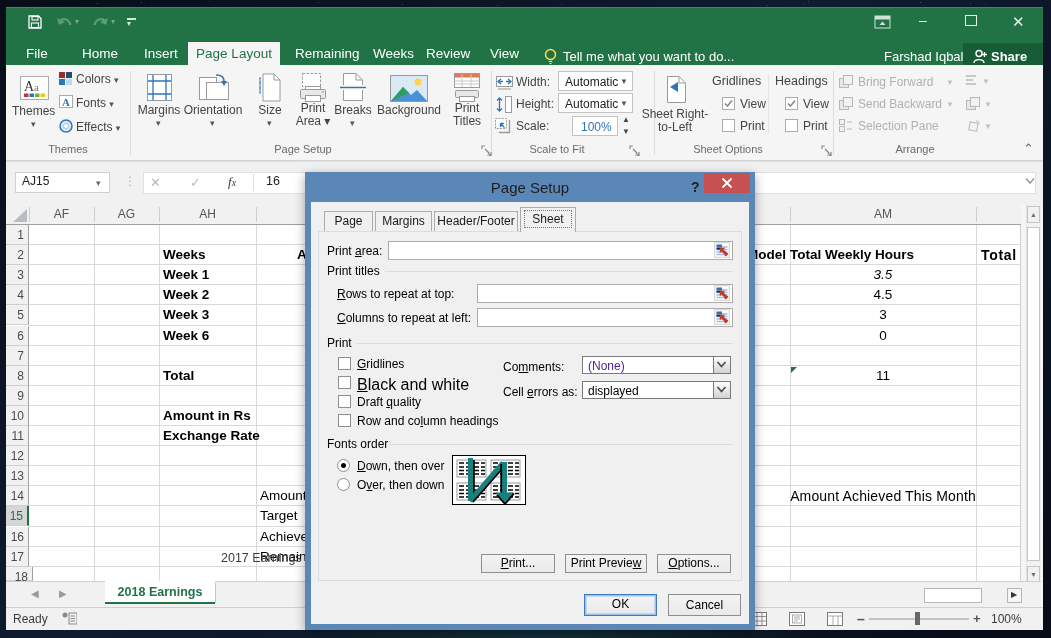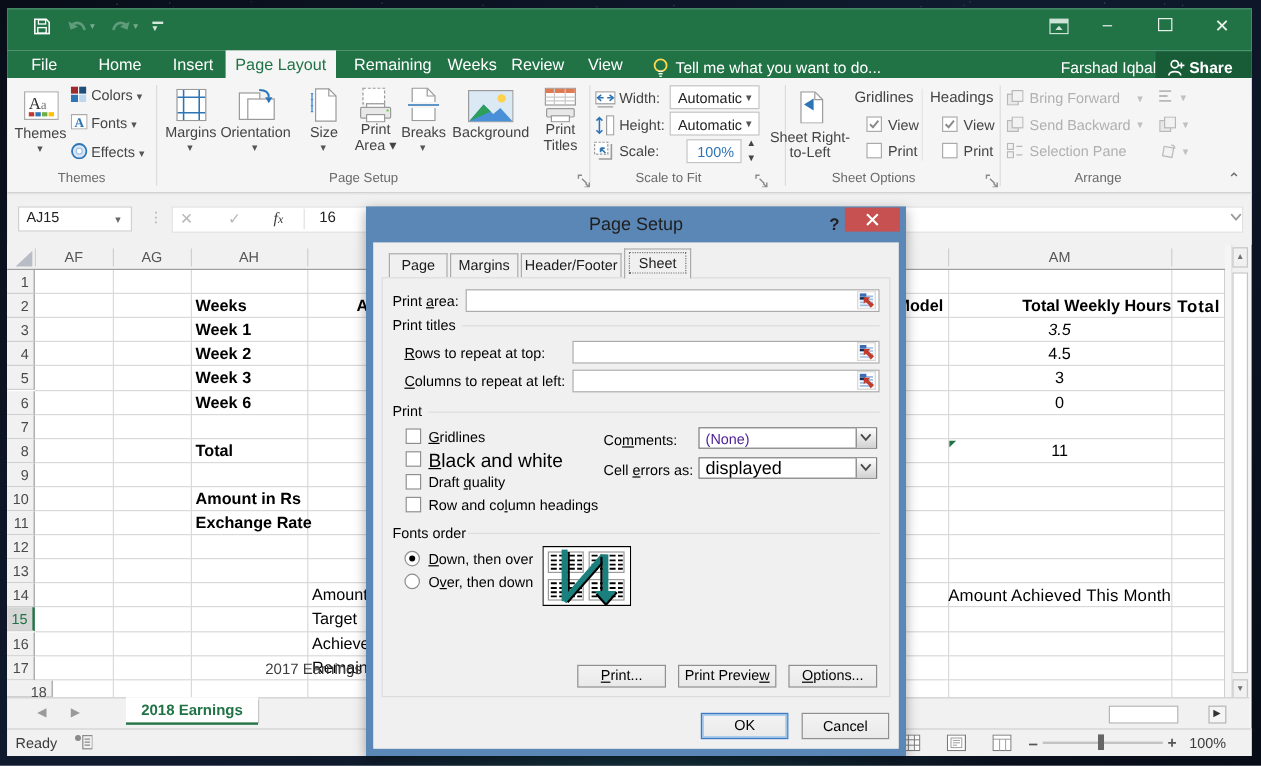--- a/index.html
+++ b/index.html
@@ -342,21 +342,21 @@
 <div class="rhead" style="left:6px;top:365.7px;width:23px;height:20.1px;">8</div>
 <div class="rhead" style="left:6px;top:385.8px;width:23px;height:20.1px;">9</div>
 <div class="rhead" style="left:6px;top:405.9px;width:23px;height:20.1px;">10</div>
 <div class="rhead" style="left:6px;top:426.0px;width:23px;height:20.1px;">11</div>
 <div class="rhead" style="left:6px;top:446.1px;width:23px;height:20.1px;">12</div>
 <div class="rhead" style="left:6px;top:466.2px;width:23px;height:20.1px;">13</div>
 <div class="rhead" style="left:6px;top:486.3px;width:23px;height:20.1px;">14</div>
 <div class="rhead" style="left:6px;top:506.4px;width:23px;height:20.1px;background:#d6d6d6;color:#217346;border-right:2px solid #217346;">15</div>
 <div class="rhead" style="left:6px;top:526.5px;width:23px;height:20.1px;">16</div>
 <div class="rhead" style="left:6px;top:546.6px;width:23px;height:20.1px;">17</div>
-<div class="rhead" style="left:6px;top:566.7px;width:38px;height:14.3px;">18</div>
+<div class="rhead" style="left:6px;top:566.7px;width:27px;height:14.3px;">18</div>
 <div class="hline" style="left:29px;top:244.1px;width:992px"></div>
 <div class="hline" style="left:29px;top:264.2px;width:992px"></div>
 <div class="hline" style="left:29px;top:284.3px;width:992px"></div>
 <div class="hline" style="left:29px;top:304.4px;width:992px"></div>
 <div class="hline" style="left:29px;top:324.5px;width:992px"></div>
 <div class="hline" style="left:29px;top:344.6px;width:992px"></div>
 <div class="hline" style="left:29px;top:364.7px;width:992px"></div>
 <div class="hline" style="left:29px;top:384.8px;width:992px"></div>
 <div class="hline" style="left:29px;top:404.9px;width:992px"></div>
 <div class="hline" style="left:29px;top:425.0px;width:992px"></div>
@@ -380,21 +380,21 @@
 <div class="cell b" style="left:163px;top:325.5px;">Week 6</div>
 <div class="cell b" style="left:163px;top:365.7px;">Total</div>
 <div class="cell b" style="left:163px;top:405.9px;">Amount in Rs</div>
 <div class="cell b" style="left:163px;top:426.0px;">Exchange Rate</div>
 <div class="cell b" style="left:297px;top:245.1px;">Am</div>
 <div class="cell" style="left:260px;top:486.3px;">Amount Earned</div>
 <div class="cell" style="left:260px;top:506.4px;">Target</div>
 <div class="cell" style="left:260px;top:526.5px;">Achieved</div>
 <div class="cell" style="left:260px;top:546.6px;">Remaining</div>
 <div class="cell b" style="left:700px;top:245.1px;width:86px;text-align:right">Model</div>
-<div class="cell b" style="left:790px;top:245.1px;width:186px;text-align:right;">Total Weekly Hours</div>
+<div class="cell b" style="left:790px;top:245.1px;width:186px;text-align:left;">Total Weekly Hours</div>
 <div class="cell" style="left:790px;top:265.2px;width:186px;text-align:center;font-style:italic;">3.5</div>
 <div class="cell" style="left:790px;top:285.3px;width:186px;text-align:center;">4.5</div>
 <div class="cell" style="left:790px;top:305.4px;width:186px;text-align:center;">3</div>
 <div class="cell" style="left:790px;top:325.5px;width:186px;text-align:center;">0</div>
 <div class="cell" style="left:790px;top:365.7px;width:186px;text-align:center;">11</div>
 <div class="cell" style="left:790px;top:486.3px;width:186px;text-align:center;font-size:14px;letter-spacing:0.15px">Amount Achieved This Month</div>
 <div class="cell b" style="left:981px;top:245.1px;font-size:14px;letter-spacing:0.7px">Total</div>
 <svg class="abs" style="left:791px;top:366.7px" width="6" height="6" viewBox="0 0 6 6">
       <path d="M0 0 H6 L0 6 Z" fill="#217346"></path>
     </svg>
@@ -510,21 +510,21 @@
 <div class="dtext" style="left:503px;top:385px;z-index:5;font-size:12px">Cell <u>e</u>rrors as:</div>
 <div class="abs" style="left:582px;top:356px;width:149px;height:18px;background:#fff;border:1px solid #7a7a7a;z-index:5">
       <div class="abs" style="left:5px;top:1px;font-size:12px;color:#4c1d95;line-height:16px">(None)</div>
       <div class="abs" style="right:0;top:0;width:17px;height:16px;background:linear-gradient(#fdfdfd,#d2d2d2);border-left:1px solid #7a7a7a">
         <svg width="11" height="8" style="position:absolute;left:2px;top:4px" viewBox="0 0 11 8">
           <path d="M1.5 1 L5.5 5.5 L9.5 1" fill="none" stroke="#4a4a4a" stroke-width="1.6"></path>
         </svg>
       </div>
     </div>
 <div class="abs" style="left:582px;top:381px;width:149px;height:18px;background:#fff;border:1px solid #7a7a7a;z-index:5">
-      <div class="abs" style="left:5px;top:1px;font-size:15px;color:#000;line-height:16px">displayed</div>
+      <div class="abs" style="left:5px;top:1px;font-size:12px;color:#000;line-height:16px">displayed</div>
       <div class="abs" style="right:0;top:0;width:17px;height:16px;background:linear-gradient(#fdfdfd,#d2d2d2);border-left:1px solid #7a7a7a">
         <svg width="11" height="8" style="position:absolute;left:2px;top:4px" viewBox="0 0 11 8">
           <path d="M1.5 1 L5.5 5.5 L9.5 1" fill="none" stroke="#4a4a4a" stroke-width="1.6"></path>
         </svg>
       </div>
     </div>
 <div class="dtext" style="left:327px;top:437px;z-index:5;font-size:12px">Fonts order</div>
 <div class="grpline" style="left:390px;top:444px;width:343px;z-index:5"></div>
 <div class="abs" style="left:337px;top:459px;width:13px;height:13px;background:#fff;border:1px solid #8f8f8f;border-radius:50%;z-index:5"></div>
 <div class="abs" style="left:341px;top:463px;width:5px;height:5px;background:#000;border-radius:50%;z-index:5"></div>

